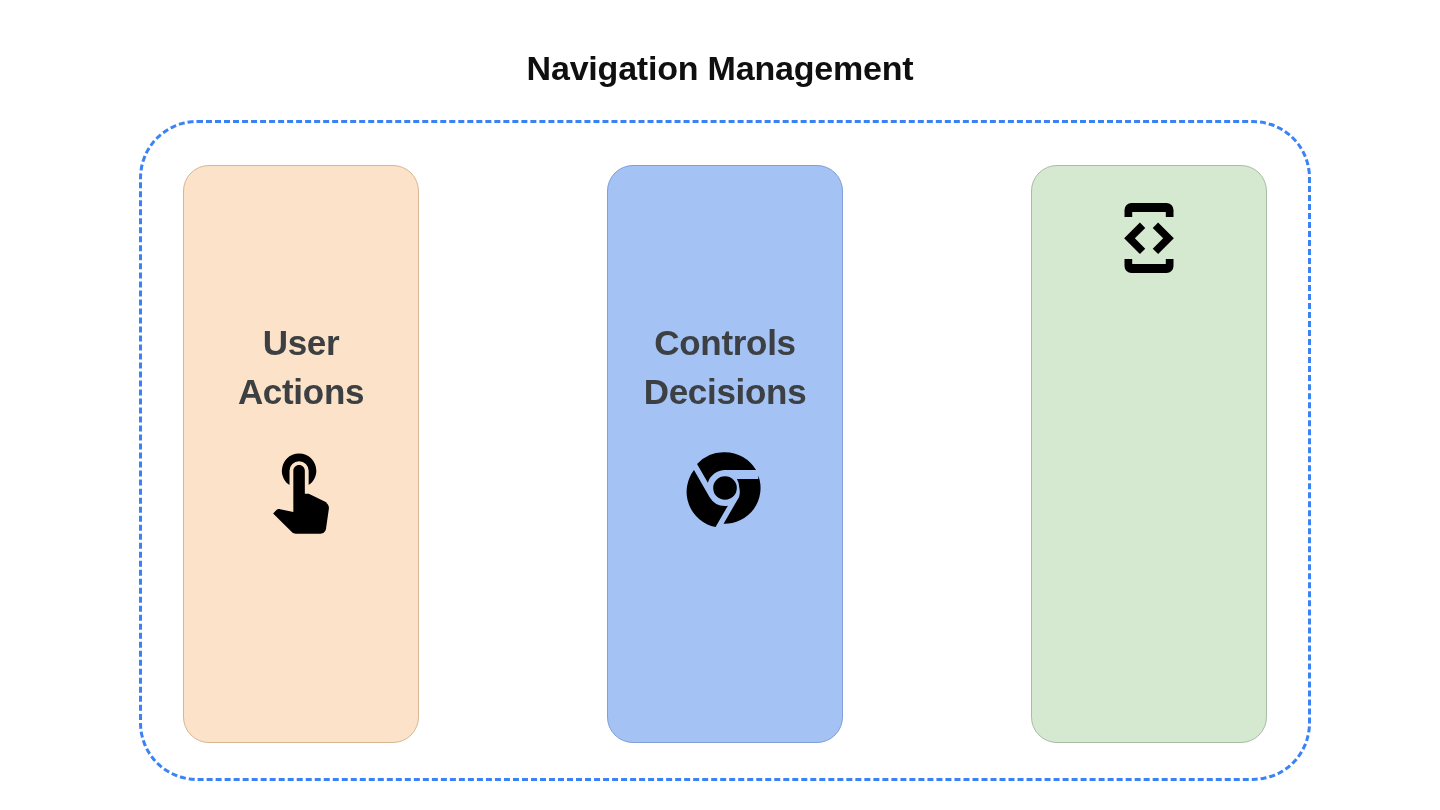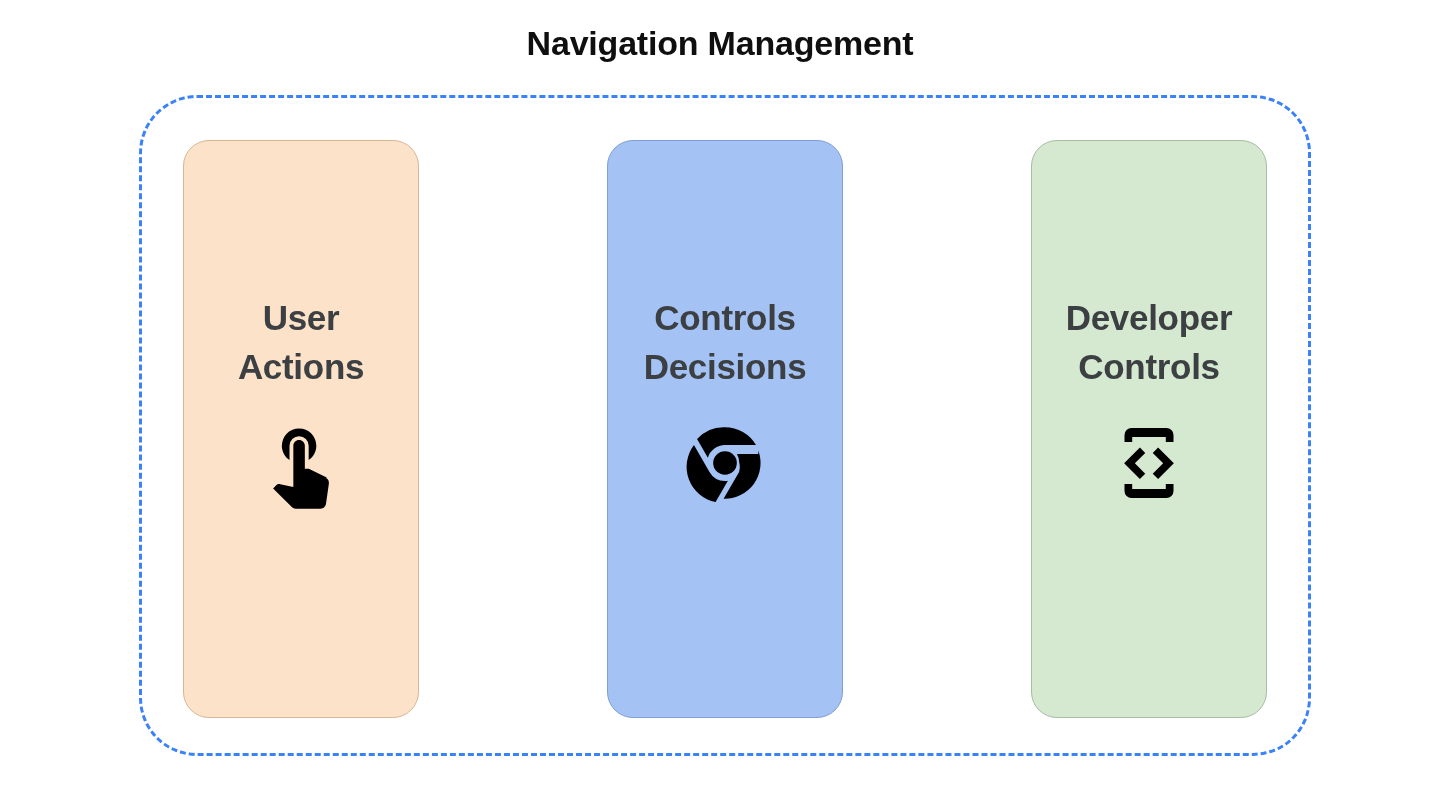--- a/index.html
+++ b/index.html
@@ -12,20 +12,21 @@
     height: 810px;
     font-family: "Liberation Sans", "DejaVu Sans", sans-serif;
     overflow: hidden;
     position: relative;
   }
 
   #diagram-root {
     position: absolute;
     inset: 0;
     background: #ffffff;
+    margin-top: 25px;
   }
 
   
   .diagram-title {
     position: absolute;
     top: 20px;
     left: 0;
     width: 1440px;
     text-align: center;
     font-size: 34px;
@@ -130,22 +131,20 @@
         <svg viewBox="0 0 24 24" width="86" height="86" aria-hidden="true">
           <path fill="currentColor" d="M12 2a10 10 0 0 1 8.66 5H12a5 5 0 0 0-4.78 3.53L4.2 5.3A9.98 9.98 0 0 1 12 2z"></path>
           <path fill="currentColor" d="M3.34 6.99l4.33 7.5A5 5 0 0 0 12 17c.28 0 .55-.02.81-.07l-3.44 5.95A10 10 0 0 1 3.34 6.99z"></path>
           <path fill="currentColor" d="M21.29 8.5A10 10 0 0 1 11.6 21.99l4.33-7.5A5 5 0 0 0 16 12a4.98 4.98 0 0 0-.67-2.5h5.96z"></path>
           <circle fill="currentColor" cx="12" cy="12" r="3.3"></circle>
         </svg>
       </div>
     </div>
 
     <div class="card" style="background: rgb(212, 233, 208); border: 1px solid rgb(169, 188, 166);">
-      <div class="card-label" style="color: rgb(60, 64, 67);">Developer
-Controls</div>
       <div class="card-icon" style="color: rgb(0, 0, 0);">
         <svg viewBox="0 0 24 24" width="84" height="84" aria-hidden="true">
           <path fill="currentColor" d="M7 2h10a2 2 0 0 1 2 2v2h-2.2V4.6H7.2V6H5V4a2 2 0 0 1 2-2z"></path>
           <path fill="currentColor" d="M5 18h2.2v1.4h9.6V18H19v2a2 2 0 0 1-2 2H7a2 2 0 0 1-2-2v-2z"></path>
           <path fill="currentColor" d="M9.4 7.6 4.9 12.1l4.5 4.5 1.53-1.53L7.96 12.1l2.97-2.97L9.4 7.6z"></path>
           <path fill="currentColor" d="M14.6 7.6l-1.53 1.53 2.97 2.97-2.97 2.97 1.53 1.53 4.5-4.5-4.5-4.5z"></path>
         </svg>
       </div>
     </div>
 

